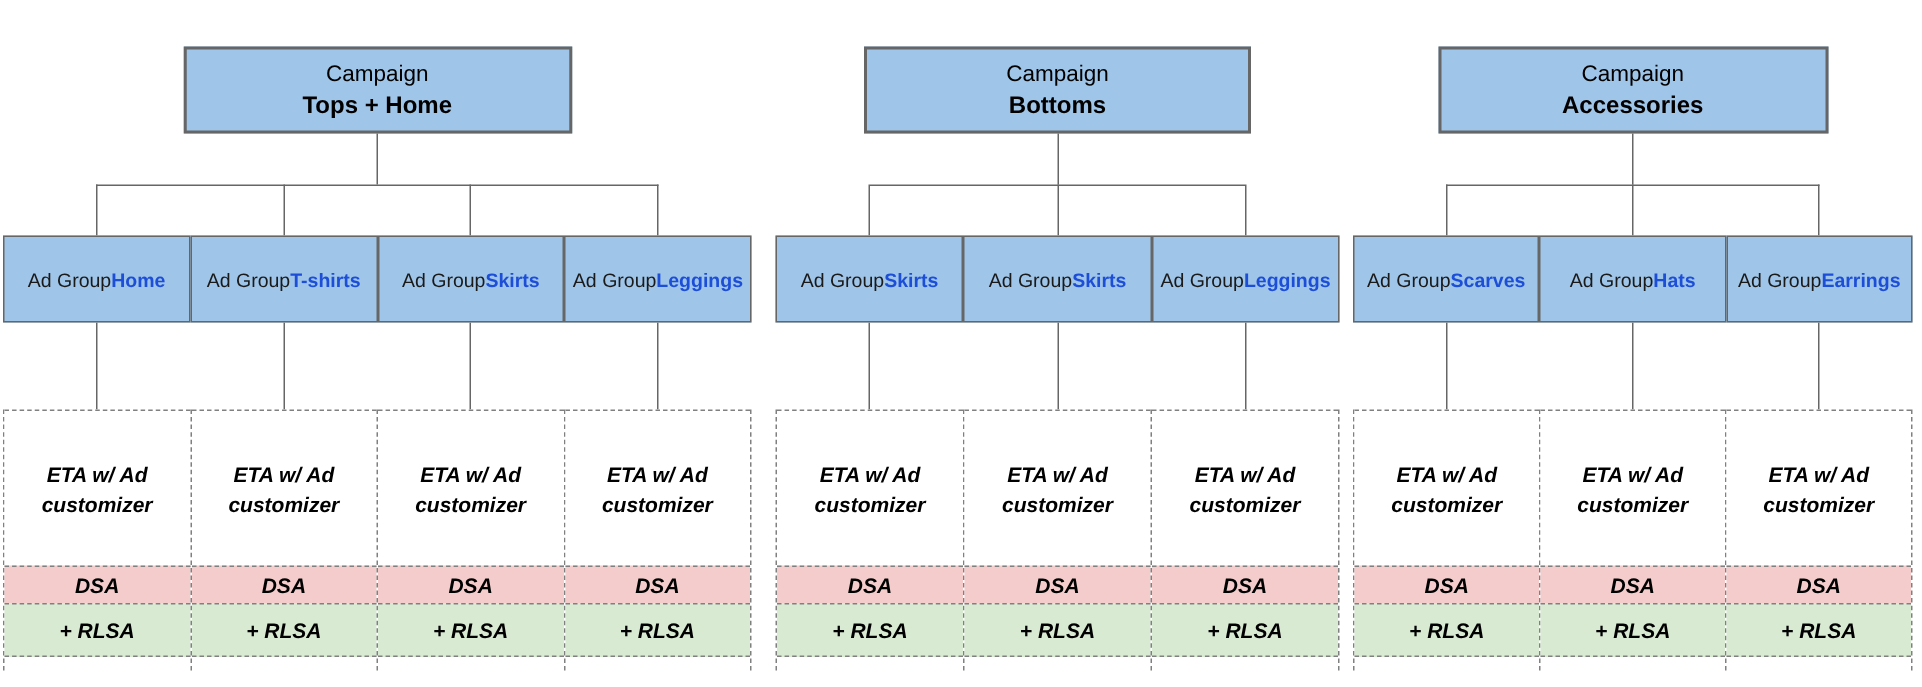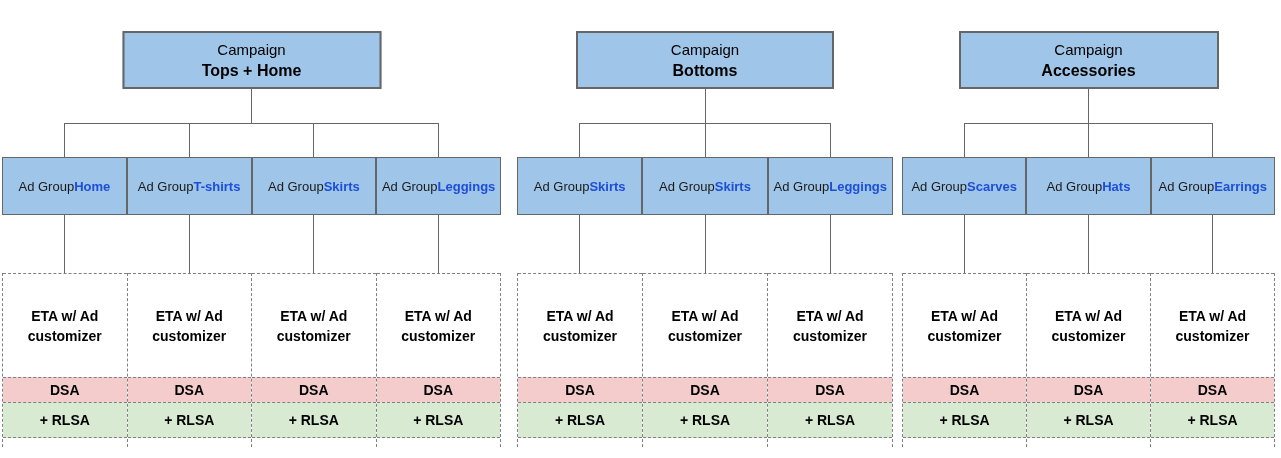--- a/index.html
+++ b/index.html
@@ -34,21 +34,21 @@
   .adgroup {
     flex:1; box-sizing:border-box;
     border:1px solid var(--box_border,#666666);
     background:var(--box_fill,#9fc5e8);
     display:flex; flex-direction:row; align-items:center; justify-content:center;
     font-size:13px; line-height:19px; color:#1a1a1a; text-align:center;
   }
   .adgroup-name { font-weight:bold; color:#1d4ed8; }
 
   
-  .adtable { position:absolute; top:242px; left:0; right:0; height:174px; display:flex; }
+  .adtable { position:absolute; top:242px; left:0; right:0; height:174px; display:flex;font-style:italic; }
   .col { flex:1; box-sizing:border-box; border-left:1px dashed var(--dashed_border,#808080); display:flex; flex-direction:column; }
   .col:last-child { border-right:1px dashed var(--dashed_border,#808080); }
   .cell {
     box-sizing:border-box; border-top:1px dashed var(--dashed_border,#808080);
     display:flex; align-items:center; justify-content:center;
     text-align:center; font-weight:bold; font-size:14px;
   }
   .eta  { height:104px; background:#ffffff; line-height:20px; padding:0 14px; }
   .dsa  { height:25px;  background:var(--dsa_fill,#f4cccc); }
   .rlsa { height:36px;  background:var(--rlsa_fill,#d9ead3); border-bottom:1px dashed var(--dashed_border,#808080); }

